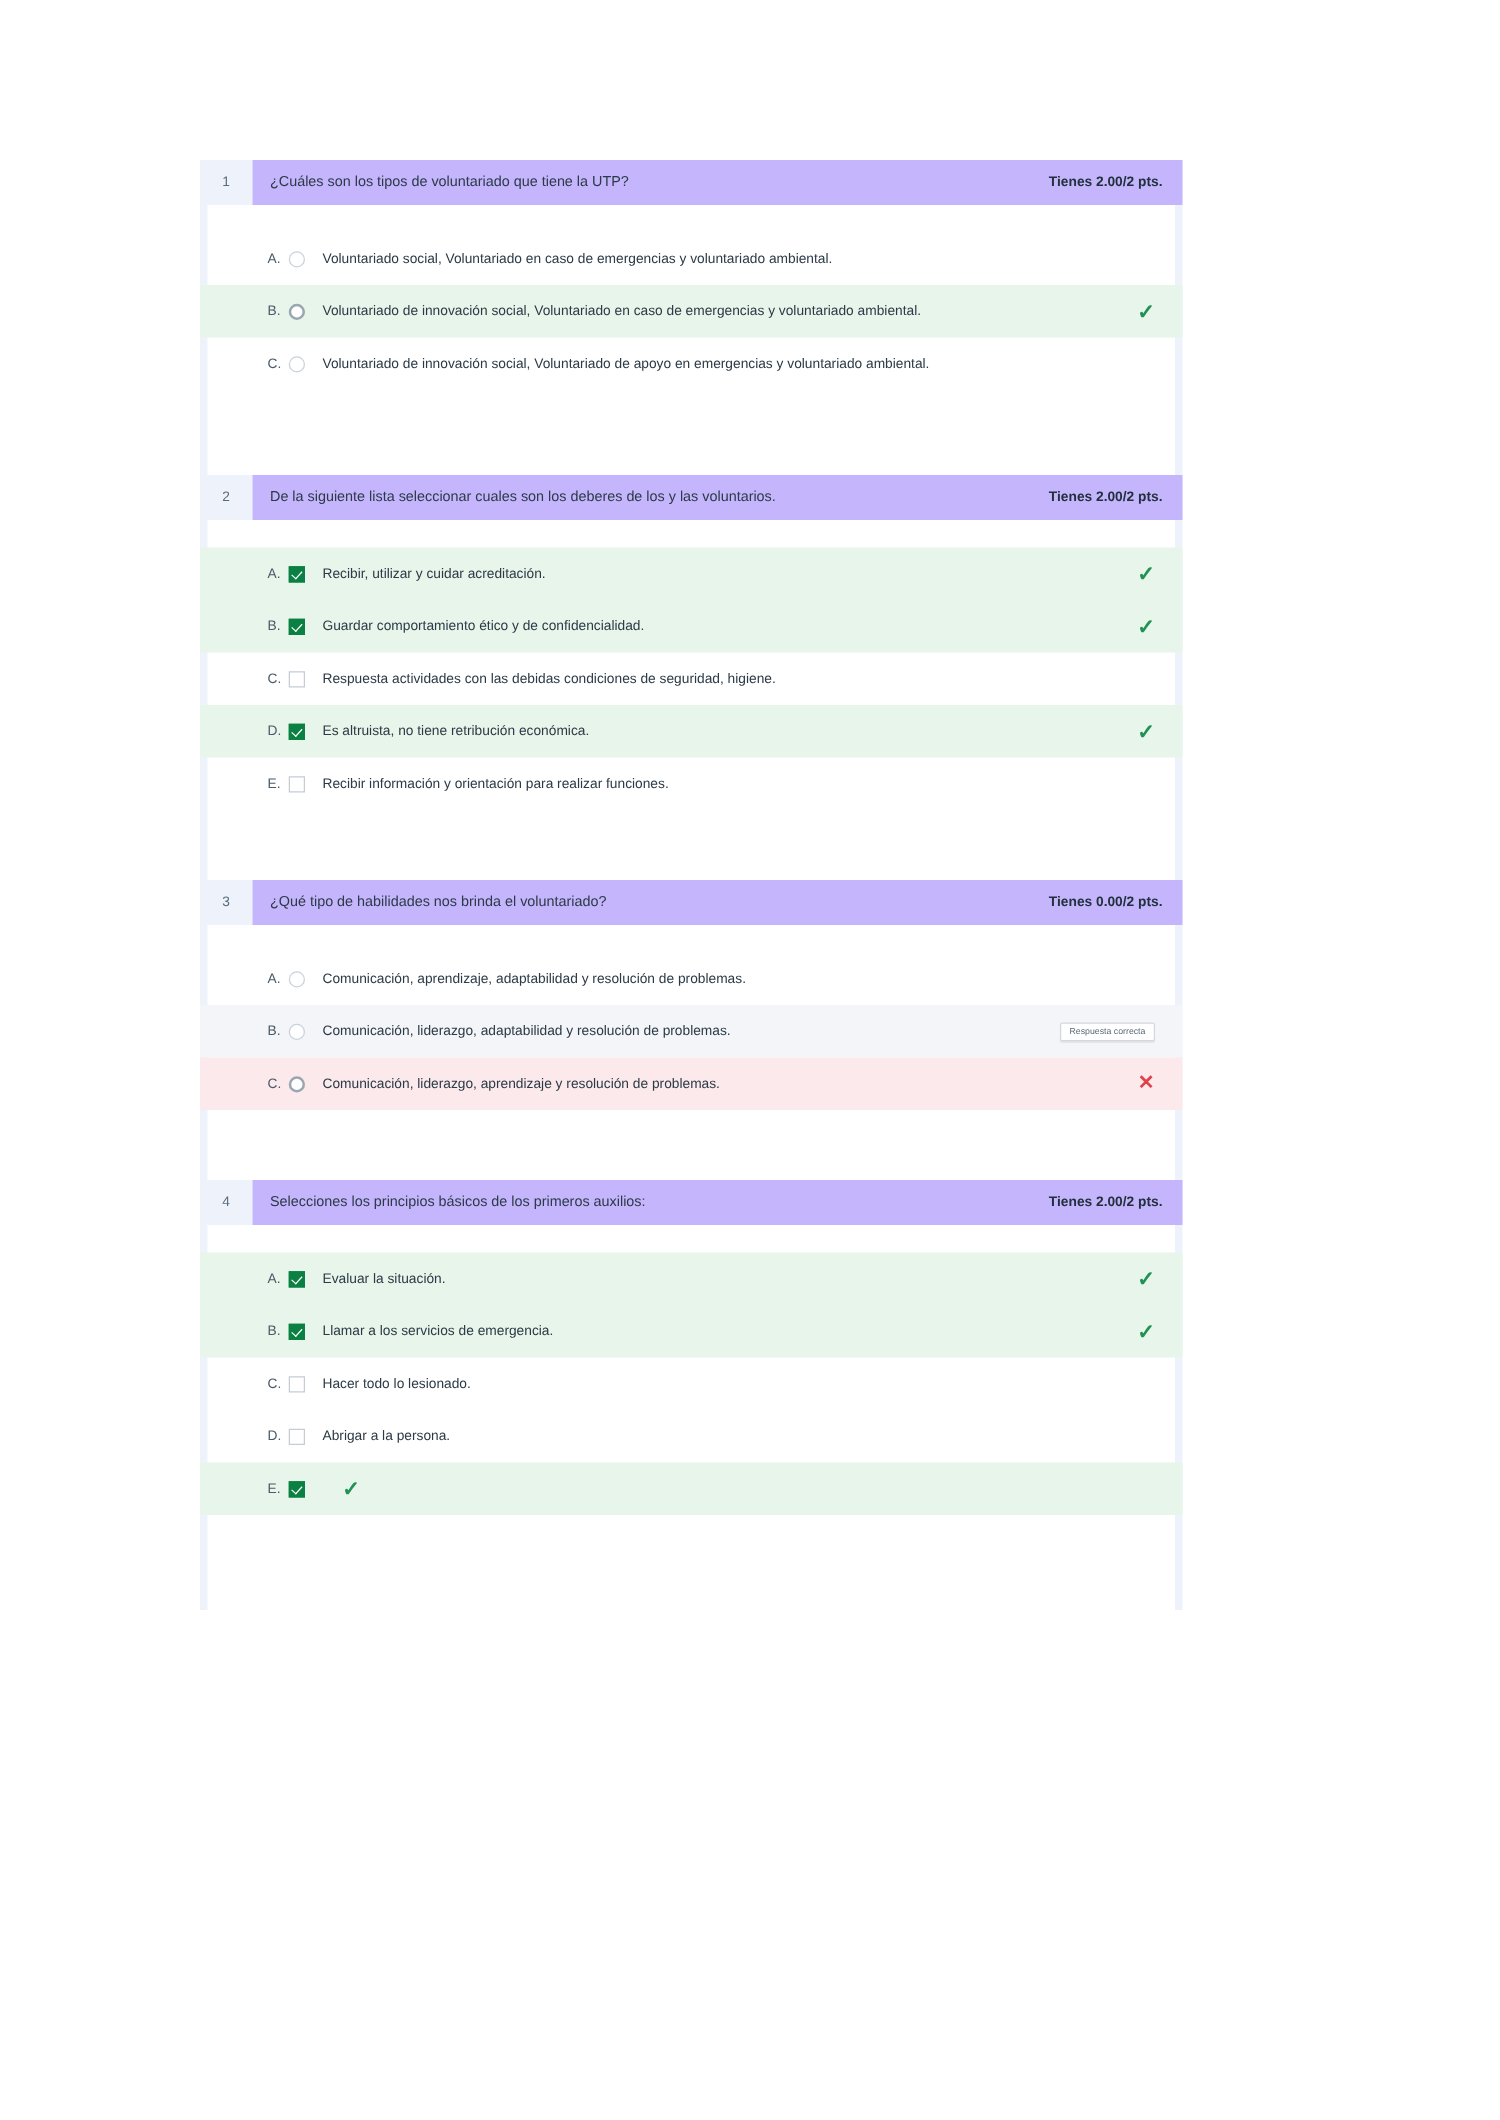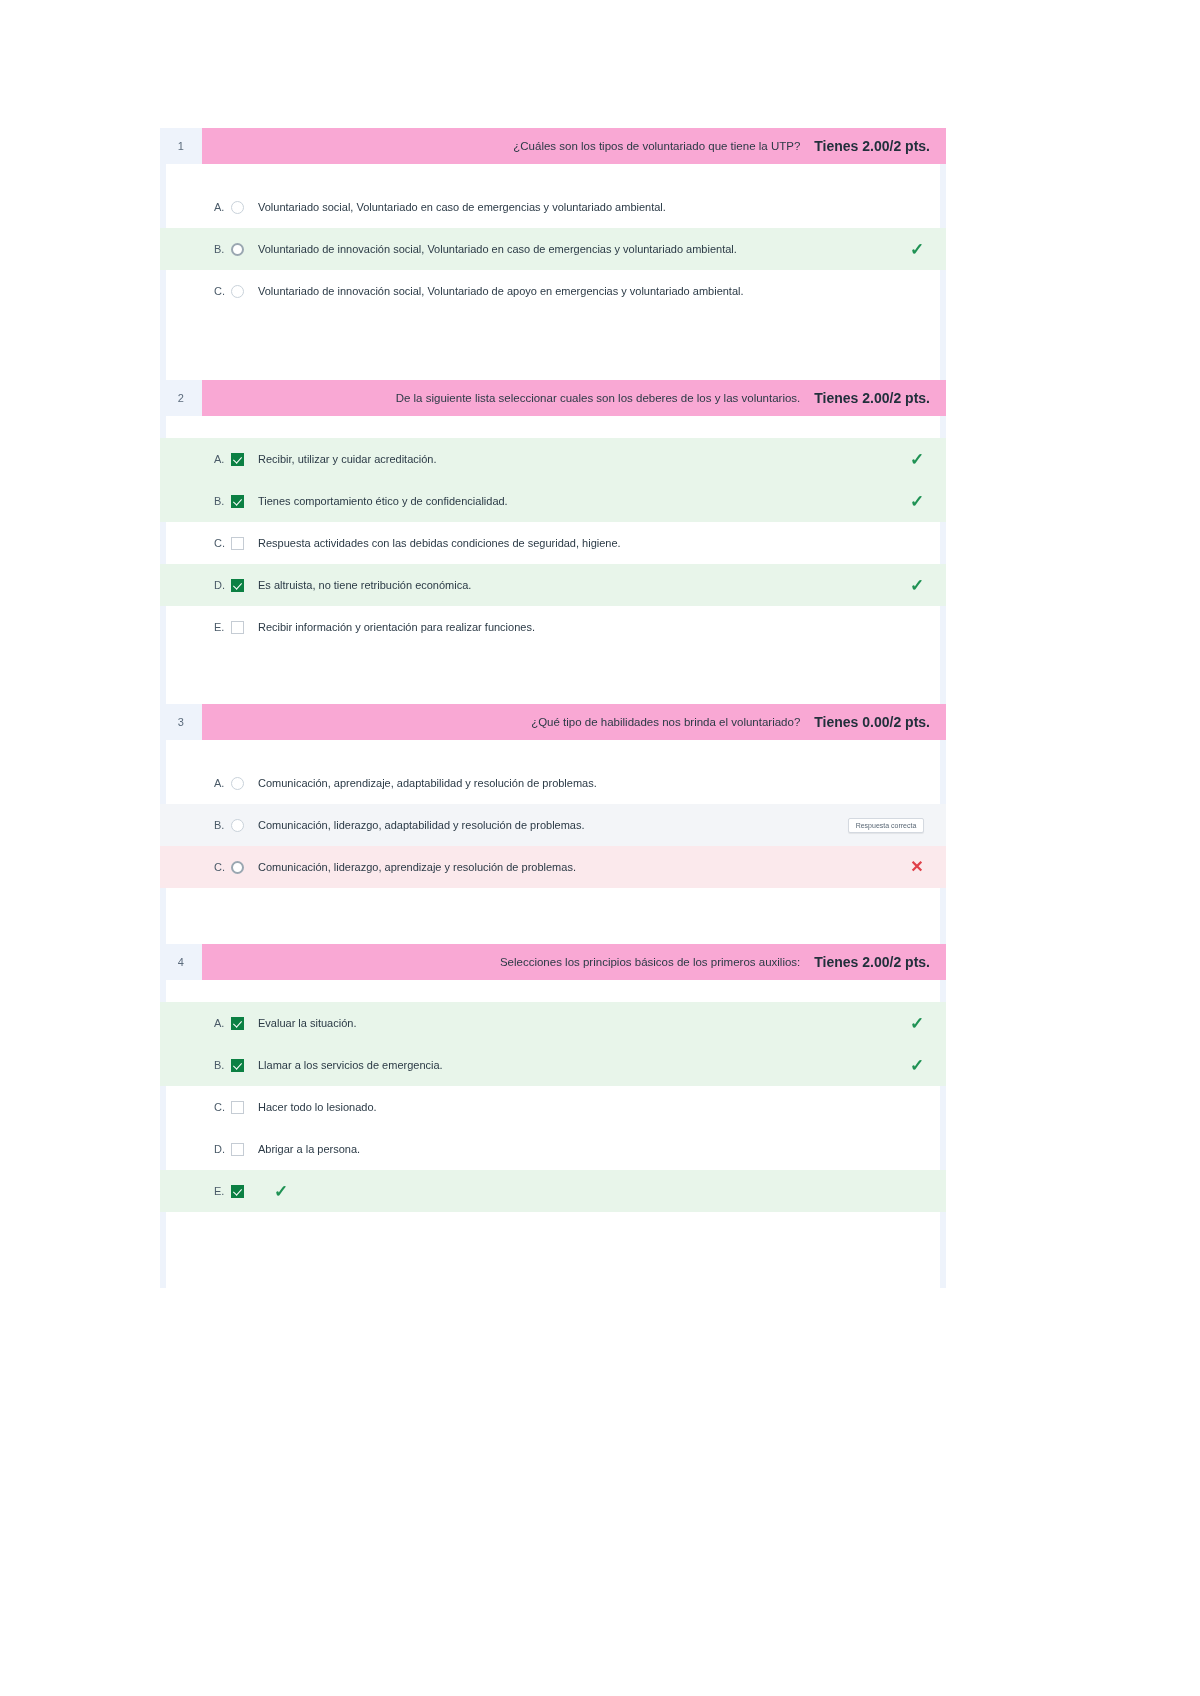--- a/index.html
+++ b/index.html
@@ -60,33 +60,33 @@
     background: #eef3fb;
     color: #5b6b7c;
     font-size: 11px;
     display: flex;
     align-items: center;
     justify-content: center;
     letter-spacing: .2px;
   }
   .q-title-bar {
     flex: 1;
-    background: #f9a8d4;
-    display: flex;
-    align-items: center;
-    justify-content: flex-end;
+    background: #c4b5fd;
+    display: flex;
+    align-items: center;
+    justify-content: space-between;
     padding: 0 16px 0 14px;
   }
   .q-text {
     font-size: 11.5px;
     color: #2b3a46;
     line-height: 1.3;
   }
   .q-score {
-    font-size: 14px;
+    font-size: 11px;
     font-weight: bold;
     color: #22303c;
     white-space: nowrap;
     margin-left: 14px;
   }
 
   .q-options {
     padding: 22px 0 26px 0;
   }
 
@@ -266,21 +266,21 @@
             <div class="opt-text">Recibir, utilizar y cuidar acreditación.</div>
             <div class="opt-mark">
               <span class="mark-check">✓</span>
             </div>
           </div>
           <div class="option-row correct">
             <div class="opt-letter">B.</div>
             <div class="opt-control">
               <span class="checkbox checked"></span>
             </div>
-            <div class="opt-text">Tienes comportamiento ético y de confidencialidad.</div>
+            <div class="opt-text">Guardar comportamiento ético y de confidencialidad.</div>
             <div class="opt-mark">
               <span class="mark-check">✓</span>
             </div>
           </div>
           <div class="option-row">
             <div class="opt-letter">C.</div>
             <div class="opt-control">
               <span class="checkbox"></span>
             </div>
             <div class="opt-text">Respuesta actividades con las debidas condiciones de seguridad, higiene.</div>

